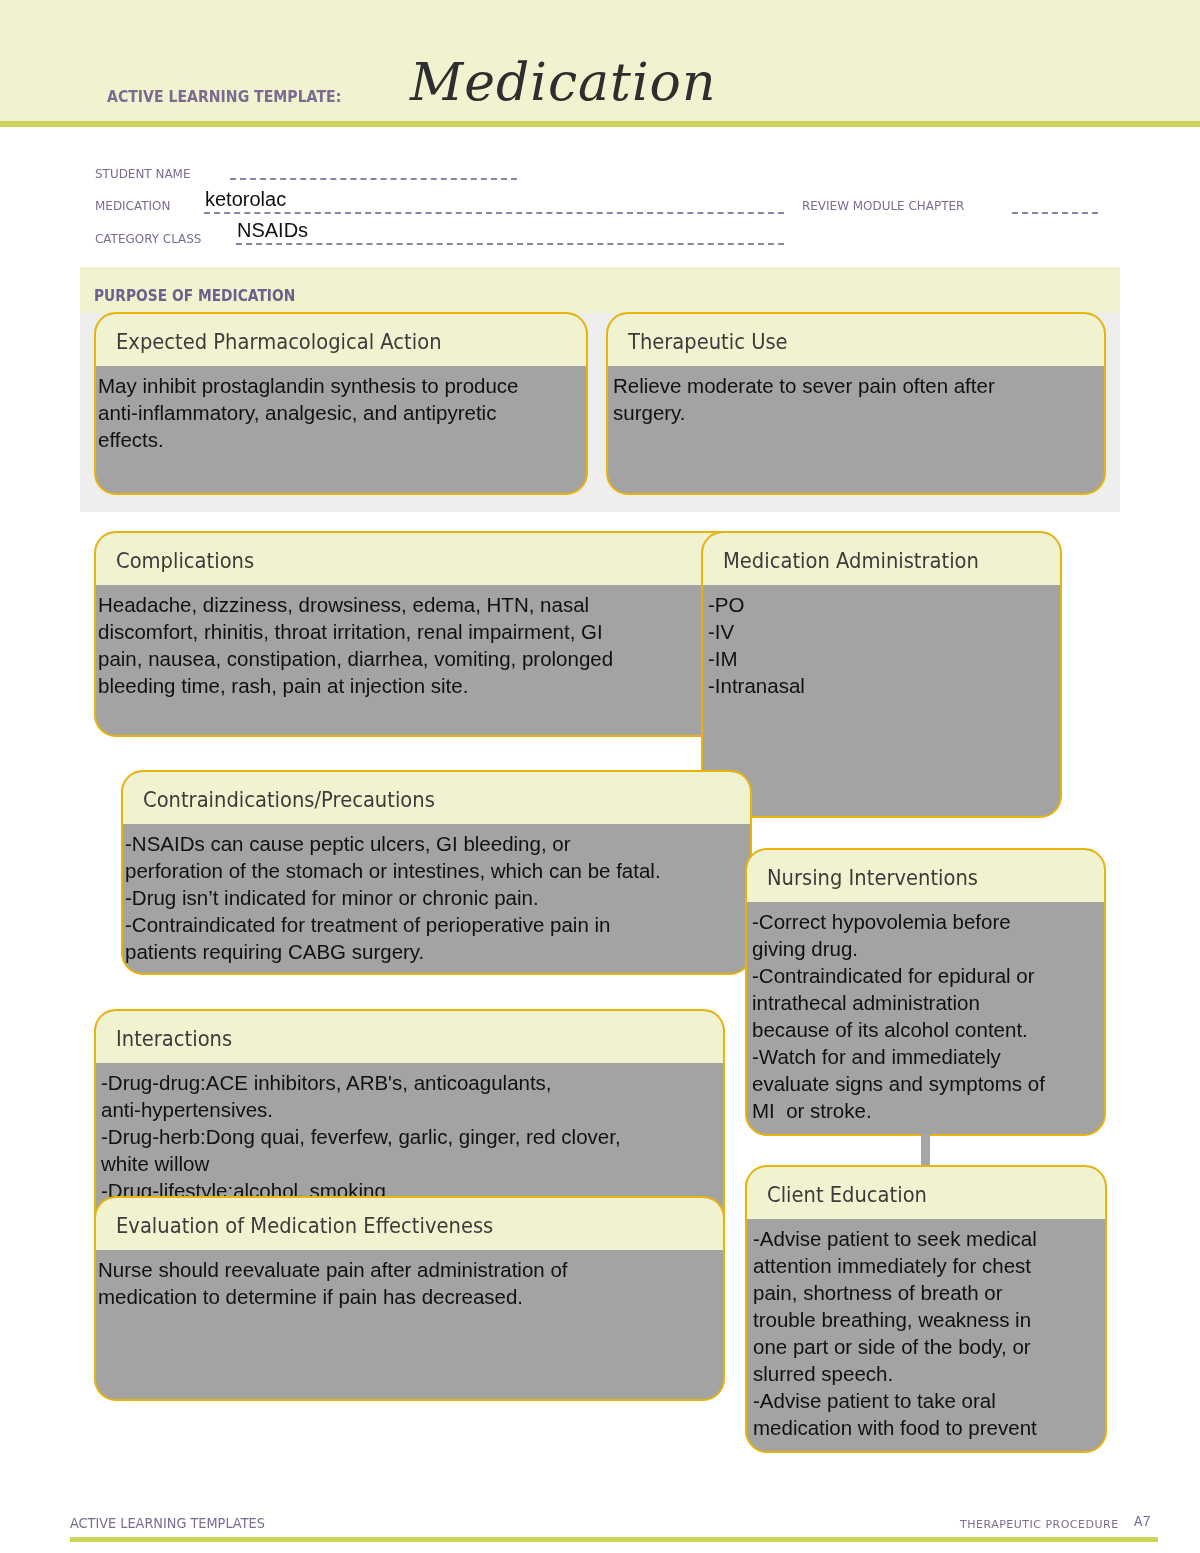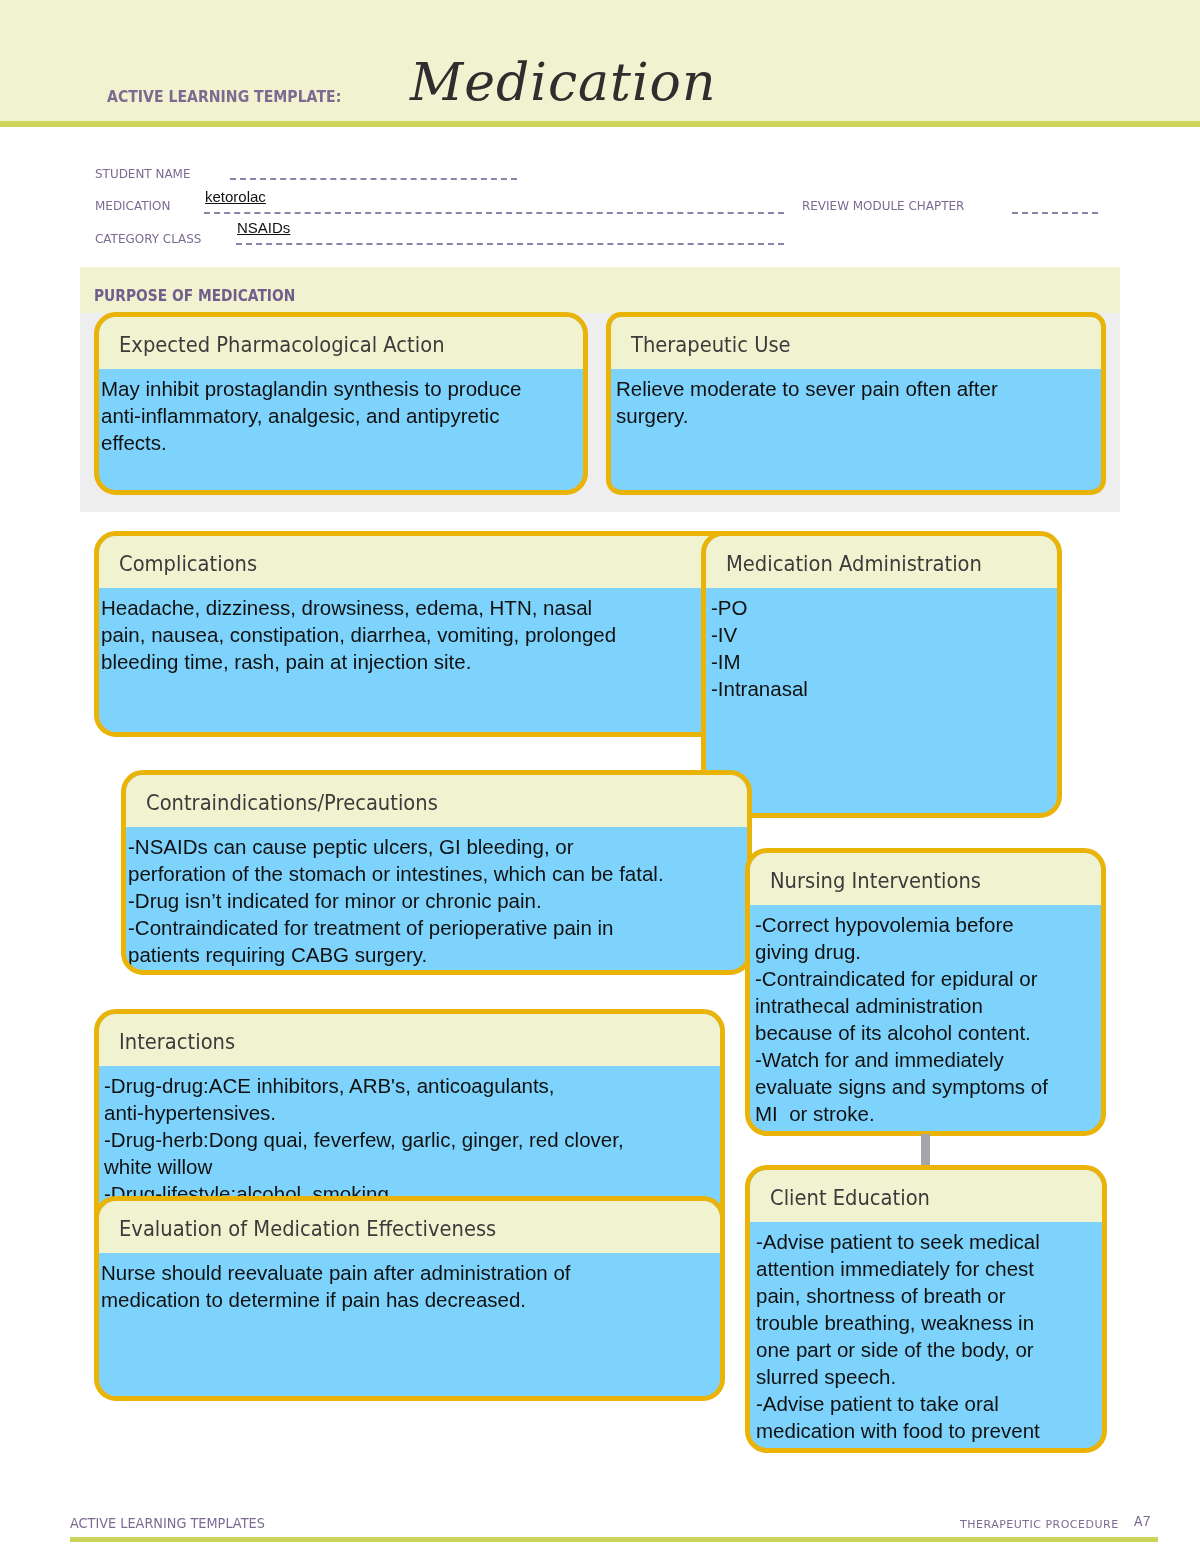--- a/index.html
+++ b/index.html
@@ -26,41 +26,41 @@
     }
 
     .field-label {
       position: absolute; font-family: "DejaVu Sans", sans-serif; font-size: 13px;
       color: #7b6b92; transform: scaleX(0.92); transform-origin: left; white-space: nowrap;
     }
     .field-line {
       position: absolute; height: 1px; border-bottom: 2px dashed #8f82a6;
     }
     .field-value {
-      position: absolute; font-family: "Liberation Sans", sans-serif; font-size: 15px;
-      color: #111; white-space: nowrap; text-decoration: underline;
+      position: absolute; font-family: "Liberation Sans", sans-serif; font-size: 20px;
+      color: #111; white-space: nowrap;
     }
 
     .purpose-section {
       position: absolute; left: 80px; top: 267px; width: 1040px; height: 245px;
       background: #eeeeee;
     }
     .purpose-band {
       position: absolute; left: 0; top: 0; width: 1040px; height: 46px;
       background: #f1f2cf;
     }
     .purpose-title {
       position: absolute; left: 14px; top: 20px;
       font-family: "DejaVu Sans", sans-serif; font-size: 15px; font-weight: bold;
       color: #6f5f8c; transform: scaleX(0.92); transform-origin: left; white-space: nowrap;
     }
 
     .card {
-      position: absolute; background: #7dd3fc;
-      border: 5px solid #eab308; border-radius: 22px; overflow: hidden;
+      position: absolute; background: #a3a3a3;
+      border: 2px solid #eab308; border-radius: 22px; overflow: hidden;
     }
     .card-head {
       height: 52px; background: #f1f2cf; padding: 16px 0 0 20px;
       font-family: "DejaVu Sans", sans-serif; font-size: 21px; color: #3b3b3b;
       white-space: nowrap; transform-origin: left;
     }
     .card-head span { display: inline-block; transform: scaleX(0.93); transform-origin: left; }
     .card-body {
       padding: 6px 4px 0 2px; font-family: "Liberation Sans", sans-serif;
       font-size: 20.5px; line-height: 27px; color: #111;
@@ -122,32 +122,33 @@
 
 <div class="card" style="left:94px; top:312px; width:494px; height:183px;">
   <div class="card-head"><span>Expected Pharmacological Action</span></div>
   <div class="card-body">
     <span class="line">May inhibit prostaglandin synthesis to produce</span>
     <span class="line">anti-inflammatory, analgesic, and antipyretic</span>
     <span class="line">effects.</span>
   </div>
 </div>
 
-<div class="card" style="left:606px; top:312px; width:500px; height:183px;border-radius:15px;">
+<div class="card" style="left:606px; top:312px; width:500px; height:183px;">
   <div class="card-head"><span>Therapeutic Use</span></div>
   <div class="card-body" style="padding-left:5px;">
     <span class="line">Relieve moderate to sever pain often after</span>
     <span class="line">surgery.</span>
   </div>
 </div>
 
 <div class="card" style="left:94px; top:531px; width:690px; height:206px;">
   <div class="card-head"><span>Complications</span></div>
   <div class="card-body">
     <span class="line">Headache, dizziness, drowsiness, edema, HTN, nasal</span>
+    <span class="line">discomfort, rhinitis, throat irritation, renal impairment, GI</span>
     <span class="line">pain, nausea, constipation, diarrhea, vomiting, prolonged</span>
     <span class="line">bleeding time, rash, pain at injection site.</span>
   </div>
 </div>
 
 <div class="card" style="left:701px; top:531px; width:361px; height:287px;">
   <div class="card-head"><span>Medication Administration</span></div>
   <div class="card-body" style="padding-left:5px;">
     <span class="line">-PO</span>
     <span class="line">-IV</span>

